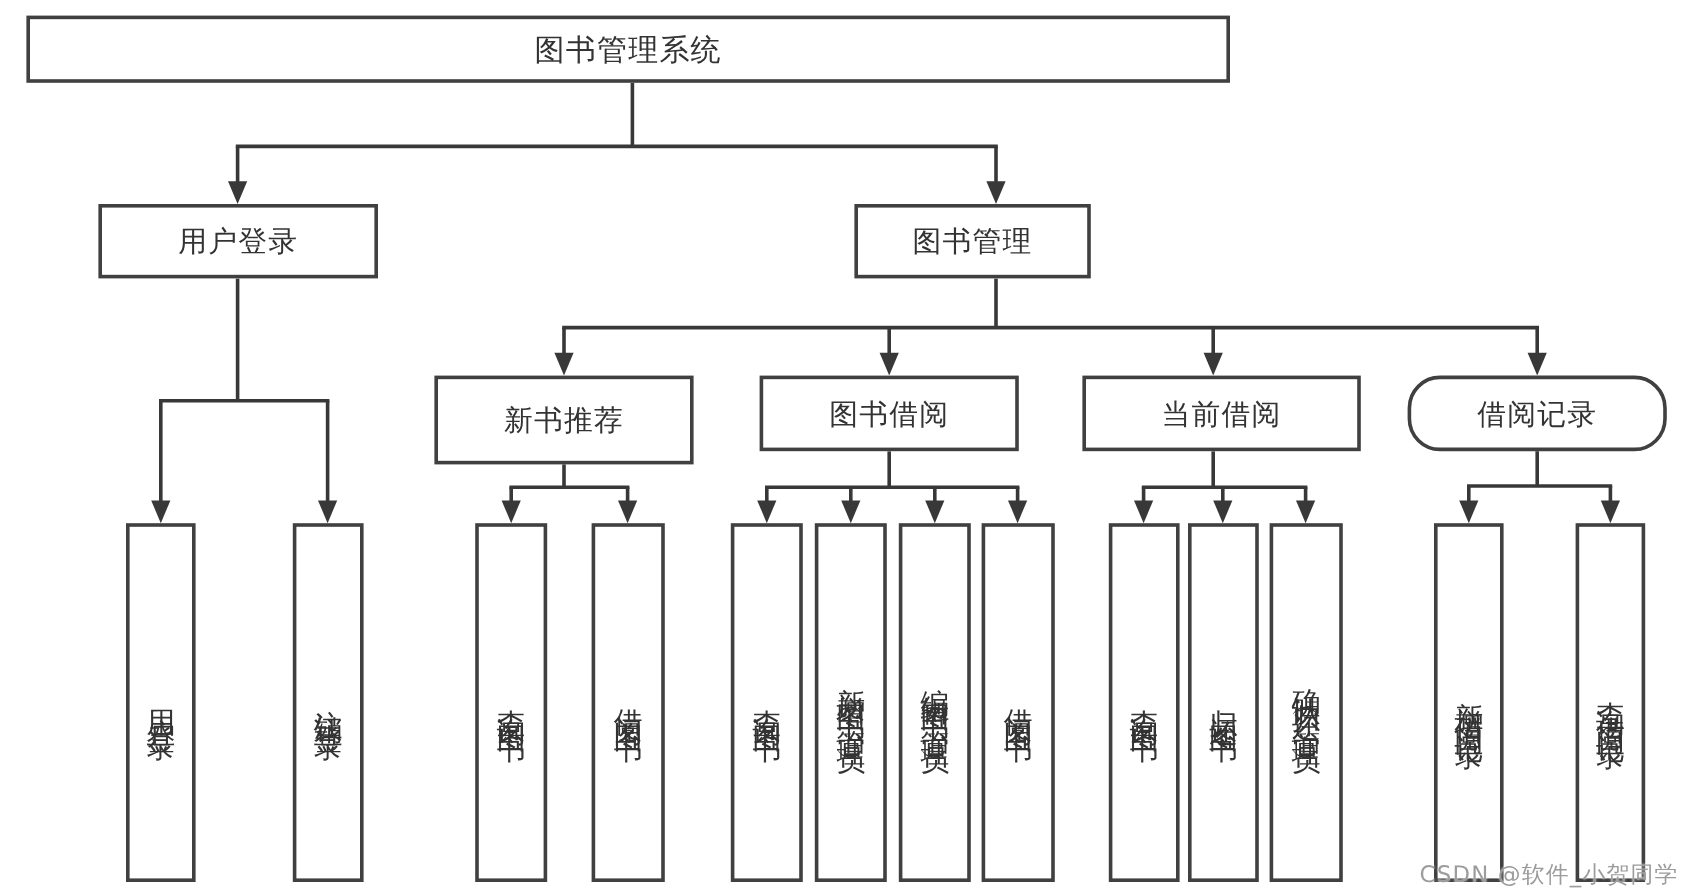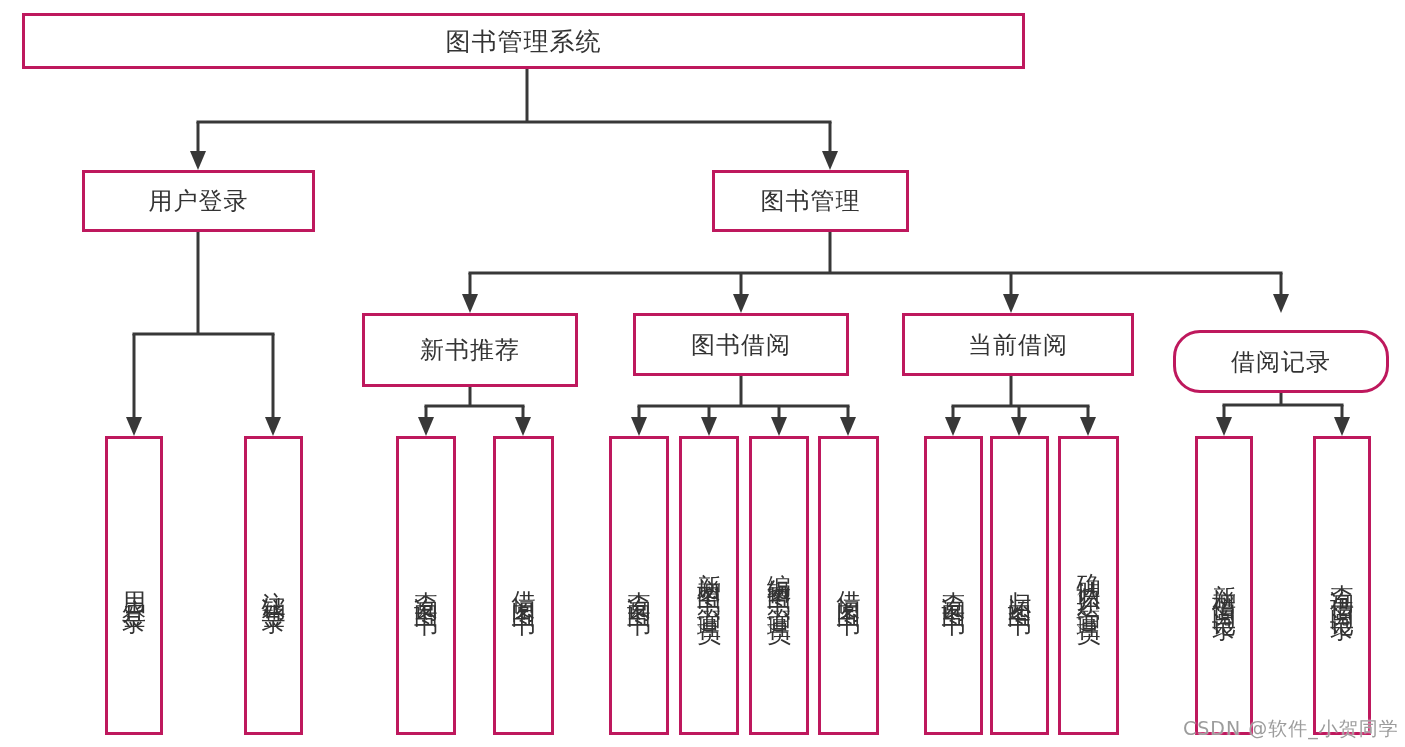--- a/index.html
+++ b/index.html
@@ -13,21 +13,21 @@
   }
   .connectors {
     position: absolute;
     left: 0; top: 0;
     width: 1405px; height: 747px;
     pointer-events: none;
   }
   .node {
     position: absolute;
     box-sizing: border-box;
-    border: 3px solid #be185d;
+    border: 3px solid #404040;
     background: #ffffff;
     display: flex;
     align-items: center;
     justify-content: center;
     color: #333333;
     font-size: 24px;
     letter-spacing: 1px;
     text-align: center;
   }
   .node.root { font-size: 25px; }
@@ -119,21 +119,21 @@
 
   <div class="node" style="left:362px;top:313px;width:216px;height:74px;">
     <span>新书推荐</span>
   </div>
   <div class="node" style="left:633px;top:313px;width:216px;height:63px;">
     <span>图书借阅</span>
   </div>
   <div class="node" style="left:902px;top:313px;width:232px;height:63px;">
     <span>当前借阅</span>
   </div>
-  <div class="node" style="left:1173px;top:330px;width:216px;height:63px;border-radius:27px;">
+  <div class="node" style="left:1173px;top:313px;width:216px;height:63px;border-radius:27px;">
     <span>借阅记录</span>
   </div>
 
   <div class="node vert" style="left:105px;top:436px;width:58px;height:299px;">
     <span>用户登录</span>
   </div>
   <div class="node vert" style="left:244px;top:436px;width:59px;height:299px;">
     <span>注销登录</span>
   </div>
 

